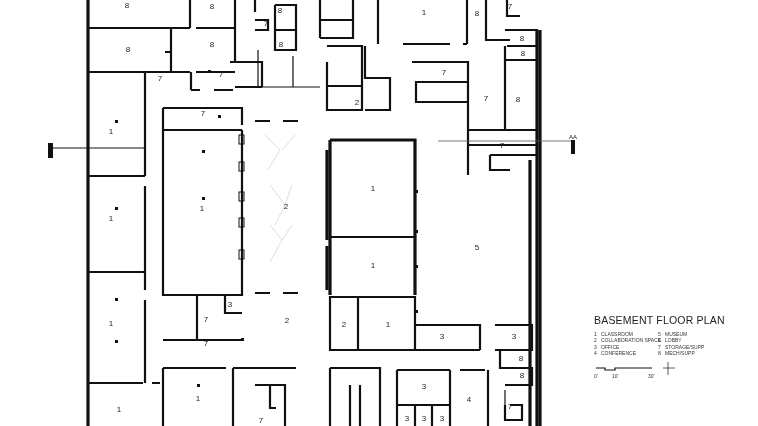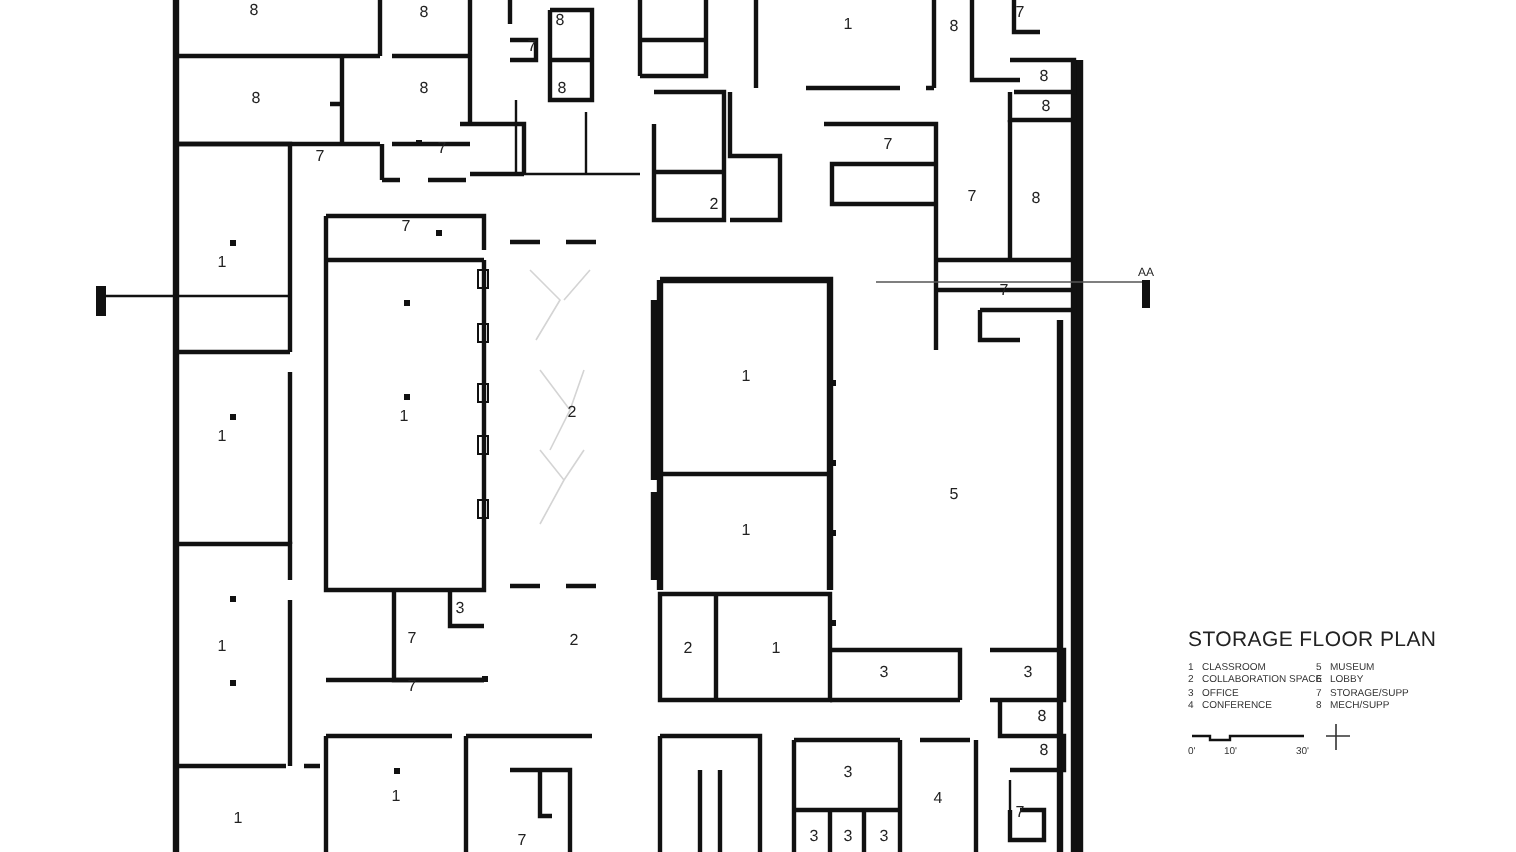--- a/index.html
+++ b/index.html
@@ -176,21 +176,21 @@
     <div class="room-label" style="left: 469px; top: 399px;">4</div>
     <div class="room-label" style="left: 510px; top: 406px;">7</div>
     <div class="room-label" style="left: 198px; top: 398px;">1</div>
     <div class="room-label" style="left: 119px; top: 409px;">1</div>
     <div class="room-label" style="left: 261px; top: 420px;">7</div>
     <div class="room-label" style="left: 407px; top: 418px;">3</div>
     <div class="room-label" style="left: 424px; top: 418px;">3</div>
     <div class="room-label" style="left: 442px; top: 418px;">3</div>
   </div>
 
-<div class="title">STORAGE FLOOR PLAN</div>
+<div class="title">BASEMENT FLOOR PLAN</div>
 
 <div class="legend">
   <div class="col-a">
     <div class="row"><span class="num">1</span><span>CLASSROOM</span></div>
     <div class="row"><span class="num">2</span><span>COLLABORATION SPACE</span></div>
     <div class="row"><span class="num">3</span><span>OFFICE</span></div>
     <div class="row"><span class="num">4</span><span>CONFERENCE</span></div>
   </div>
   <div class="col-b">
     <div class="row"><span class="num">5</span><span>MUSEUM</span></div>

